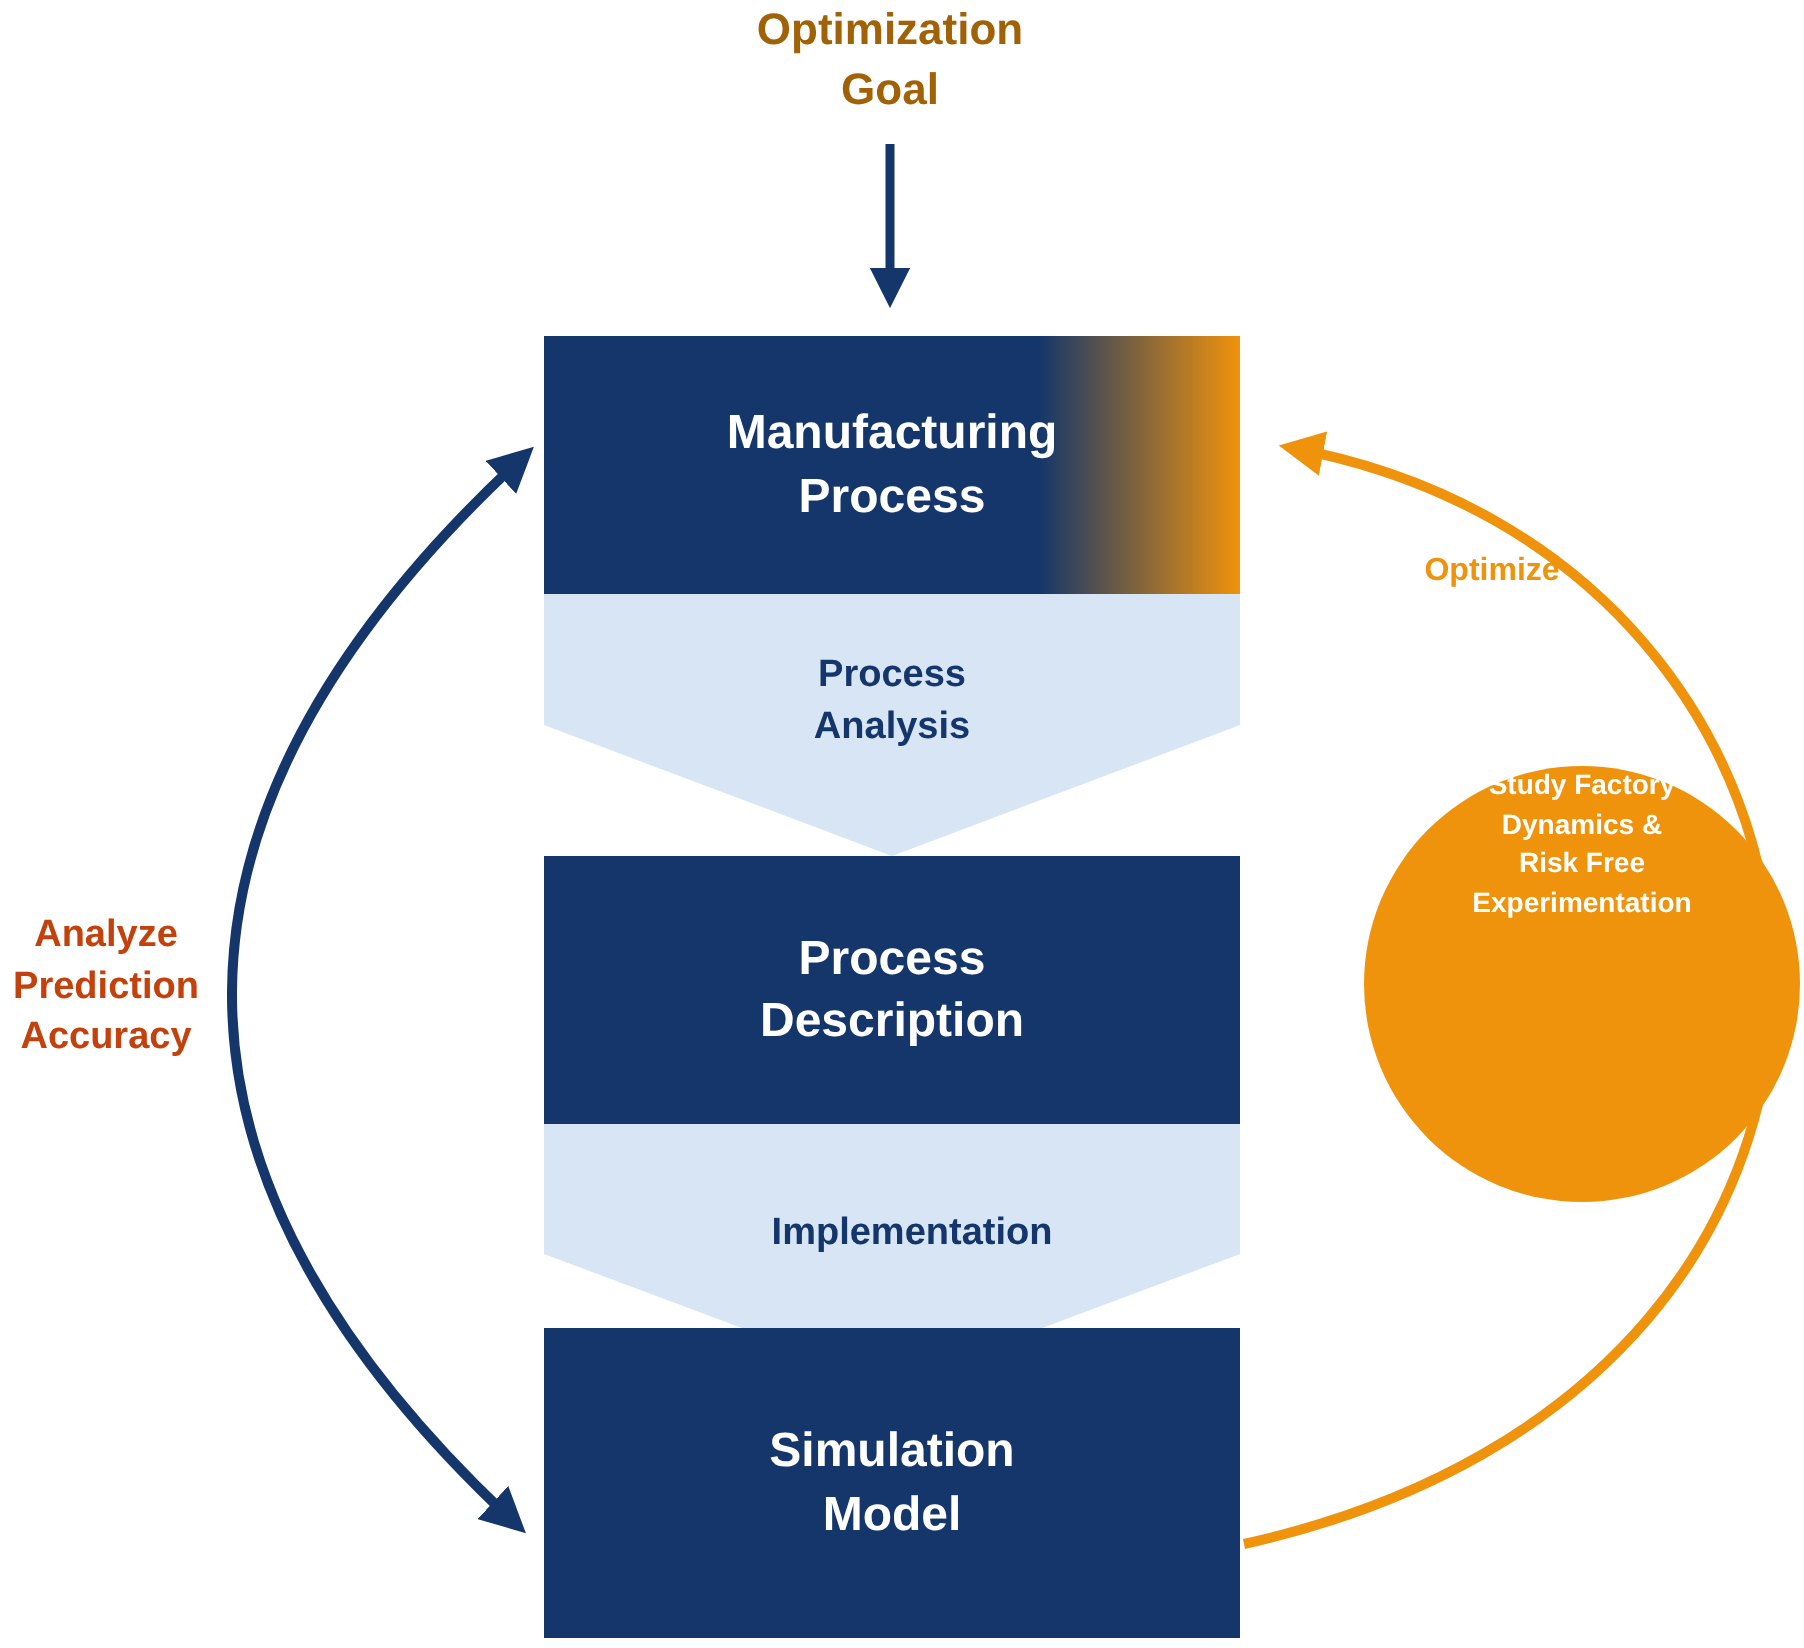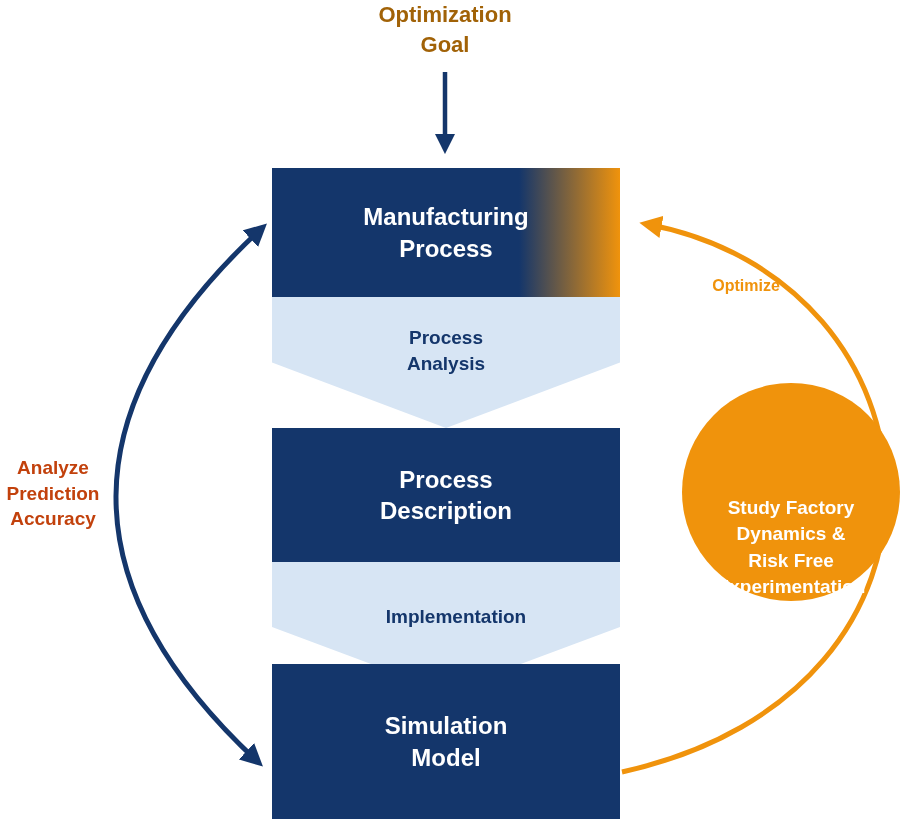--- a/index.html
+++ b/index.html
@@ -78,26 +78,26 @@
     line-height: 1.35;
   }
 
   .orange-circle {
     position: absolute;
     left: 682px; top: 383px;
     width: 218px; height: 218px;
     border-radius: 50%;
     background: #f0930c;
     display: flex;
-    align-items: flex-end;
+    align-items: flex-start;
     justify-content: center;
     text-align: center;
     color: #ffffff;
     font-weight: bold;
-    font-size: 19px;
+    font-size: 14px;
     line-height: 1.4;
   }
 
   .optimize-label {
     position: absolute;
     left: 686px; top: 277px; width: 120px;
     text-align: center;
     color: #f0930c;
     font-weight: bold;
     font-size: 16px;

